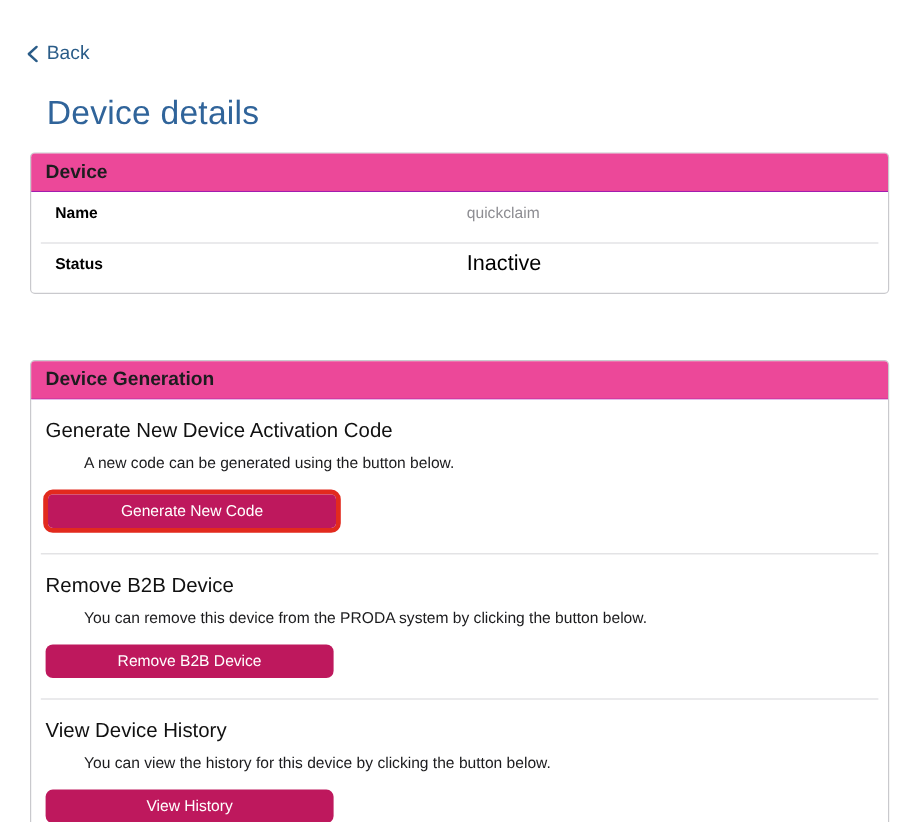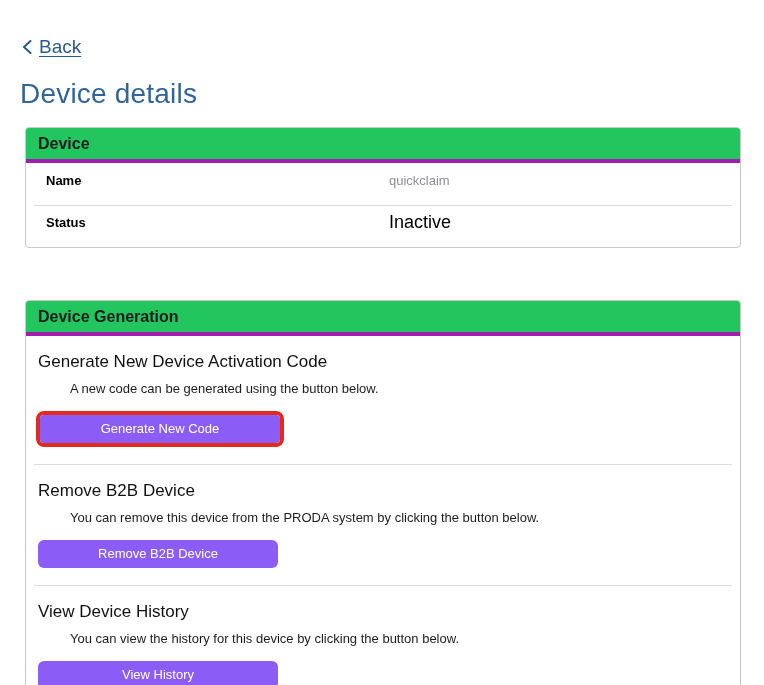--- a/index.html
+++ b/index.html
@@ -5,48 +5,48 @@
   * { margin: 0; padding: 0; box-sizing: border-box; }
   html, body { width: 764px; height: 685px; background: #ffffff; overflow: hidden; }
   body { font-family: "Liberation Sans", "DejaVu Sans", sans-serif; color: #1c1c1e; }
 
   .page { width: 764px; height: 685px; position: relative; }
 
   
   .back-row { position: absolute; top: 36px; left: 22px; display: flex; align-items: center; gap: 7px; }
   .back-link { display: flex; align-items: center; gap: 7px; color: #2a5c88; text-decoration: none; cursor: pointer; }
   .back-chevron { width: 10px; height: 14px; display: inline-block; }
-  .back-text { font-size: 19px; text-decoration: underline; text-underline-offset: 3px; color: #2a5c88; }
+  .back-text { font-size: 16px; text-underline-offset: 3px; color: #2a5c88; }
 
   
-  .page-title { position: absolute; top: 78px; left: 20px; font-size: 28px; font-weight: 500; color: #30649a; letter-spacing: 0.2px; }
+  .page-title { position: absolute; top: 78px; left: 39px; font-size: 28px; font-weight: 500; color: #30649a; letter-spacing: 0.2px; }
 
   
   .card { position: absolute; left: 25px; width: 716px; border: 1px solid #c9c9cd; border-radius: 4px; background: #ffffff; }
-  .card-header { background: #22c55e; border-bottom: 4px solid #a21caf; padding: 7px 12px 6px 12px; font-size: 16px; font-weight: 600; color: #1d1d1f; border-radius: 3px 3px 0 0; }
+  .card-header { background: #ec4899; border-bottom: 1px solid #a21caf; padding: 7px 12px 6px 12px; font-size: 16px; font-weight: 600; color: #1d1d1f; border-radius: 3px 3px 0 0; }
 
   
   .device-card { top: 127px; }
   .kv-row { position: relative; display: flex; align-items: center; min-height: 41px; padding: 0 12px 8px 20px; }
   .kv-row::after { content: ""; position: absolute; left: 8px; right: 8px; bottom: 0; height: 1px; background: #dcdcdf; }
   .kv-row:last-child::after { display: none; }
   .kv-row.tall { min-height: 43px; }
   .kv-label { font-size: 13px; font-weight: 700; color: #000000; width: 343px; flex: 0 0 343px; }
   .kv-value { font-size: 18px; color: #000000; }
   .kv-value.muted { font-size: 13px; color: #8e8e93; }
 
   
   .mgmt-card { top: 300px; }
   .section { position: relative; padding: 16px 12px 18px 12px; }
   .section::after { content: ""; position: absolute; left: 8px; right: 8px; bottom: 0; height: 1px; background: #dcdcdf; }
   .section:last-child::after { display: none; }
   .section-heading { font-size: 17px; font-weight: 400; color: #111111; margin-bottom: 9px; }
   .section-desc { font-size: 13px; color: #1c1c1e; margin-bottom: 15px; margin-left: 32px; }
 
-  .btn-blue { display: block; width: 240px; height: 28px; background: #8b5cf6; color: #ffffff;
+  .btn-blue { display: block; width: 240px; height: 28px; background: #be185d; color: #ffffff;
               font-family: "Liberation Sans", "DejaVu Sans", sans-serif;
               font-size: 13px; font-weight: 500; text-align: center; line-height: 28px;
               border: none; border-radius: 6px; cursor: pointer; }
 
   .highlight-box { display: inline-block; border: 4px solid #e22a1e; border-radius: 8px; margin-left: -2px; }
   .highlight-box .btn-blue { border-radius: 4px; }
 </style>
 </head>
 <body>
 

